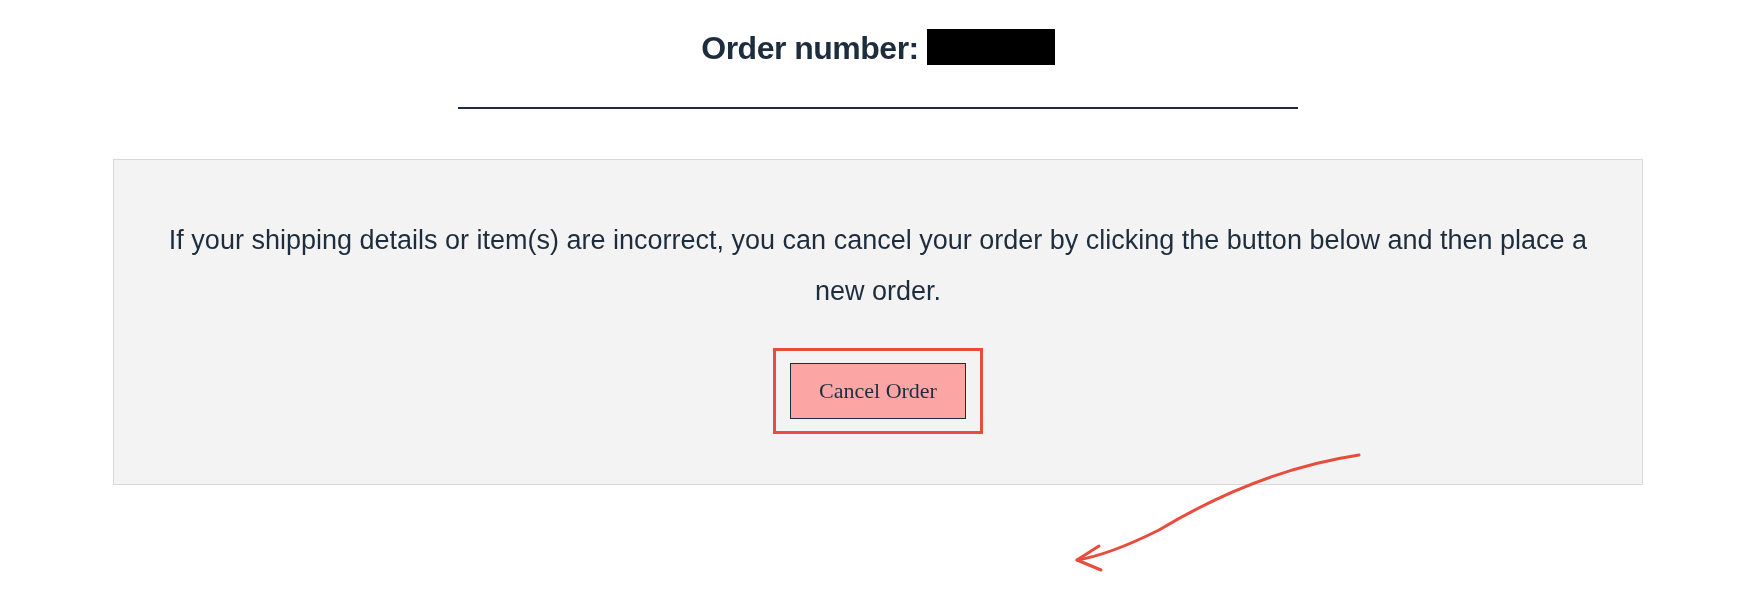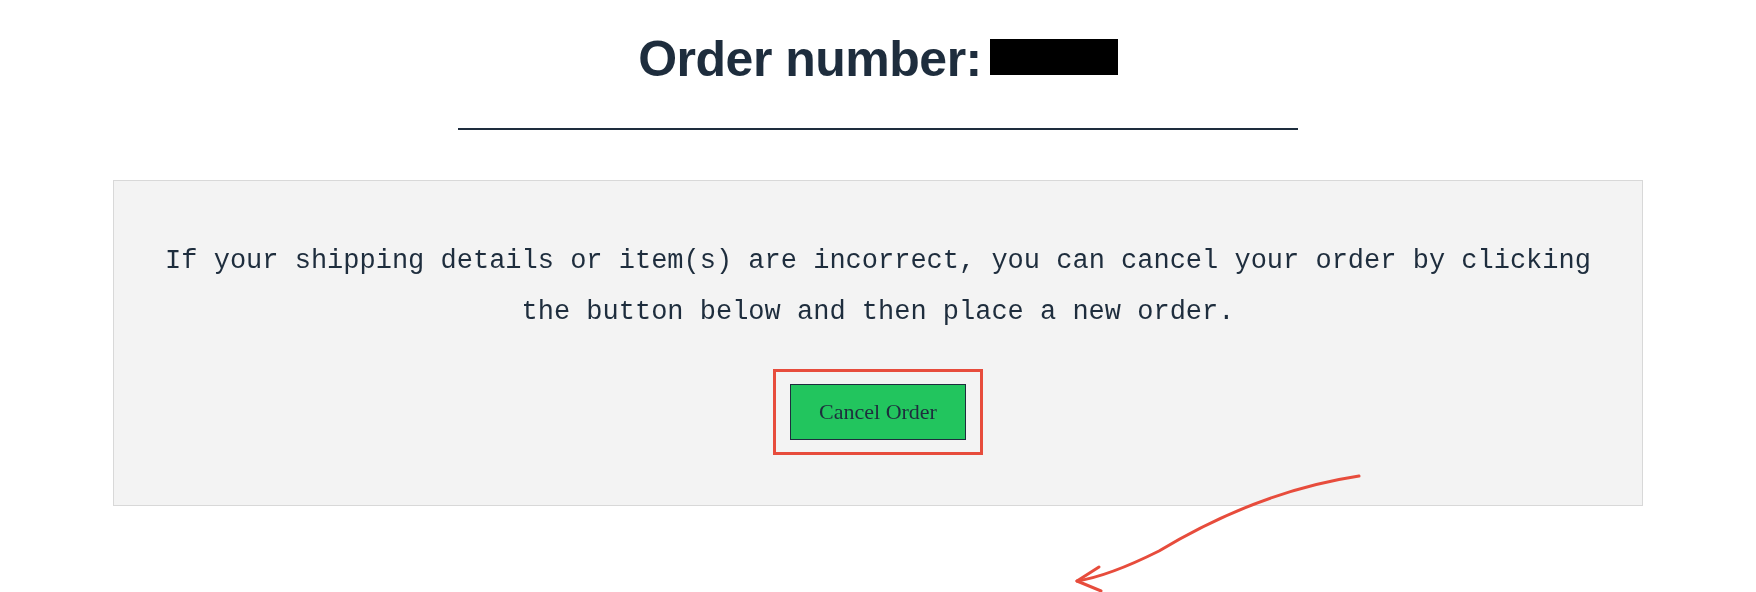--- a/index.html
+++ b/index.html
@@ -18,21 +18,21 @@
       width: 100%;
       padding: 20px;
     }
     .header {
       text-align: center;
       margin-top: 10px;
       margin-bottom: 40px;
     }
     .order-title {
       font-family: Arial, Helvetica, sans-serif;
-      font-size: 50px;
+      font-size: 32px;
       font-weight: 800;
       color: #1e2d3d;
       letter-spacing: -0.5px;
       display: inline-flex;
       align-items: center;
       gap: 8px;
       text-align: center;
     }
     .redaction {
       display: inline-block;
@@ -56,29 +56,29 @@
       border: 1px solid #d8d8d8;
       padding: 55px 30px 50px 30px;
       text-align: center;
       position: relative;
     }
     .info-text {
       font-size: 27px;
       color: #1e2d3d;
       line-height: 1.9;
       margin-bottom: 30px;
-      font-family: Liberation Mono, monospace;
+      font-family: Liberation Sans, sans-serif;
     }
     .button-wrapper {
       display: inline-block;
       border: 3px solid #e74c3c;
       padding: 12px 14px;
     }
     .cancel-button {
-      background: #22c55e;
+      background: #fca5a5;
       border: 1.5px solid #1e2d3d;
       padding: 14px 28px;
       font-size: 22px;
       font-family: Georgia, 'Times New Roman', serif;
       color: #1e2d3d;
       cursor: pointer;
     }
     .arrow-annotation {
       position: absolute;
       top: 290px;

